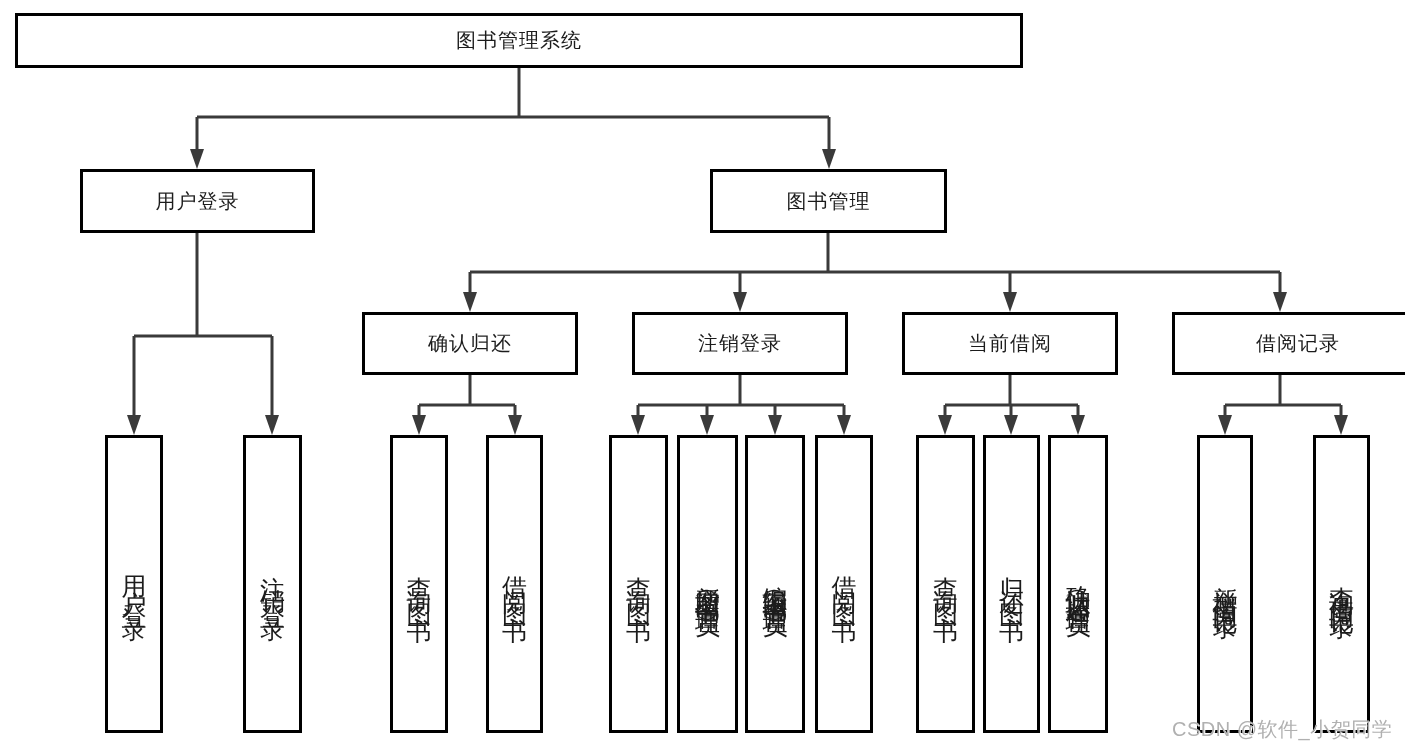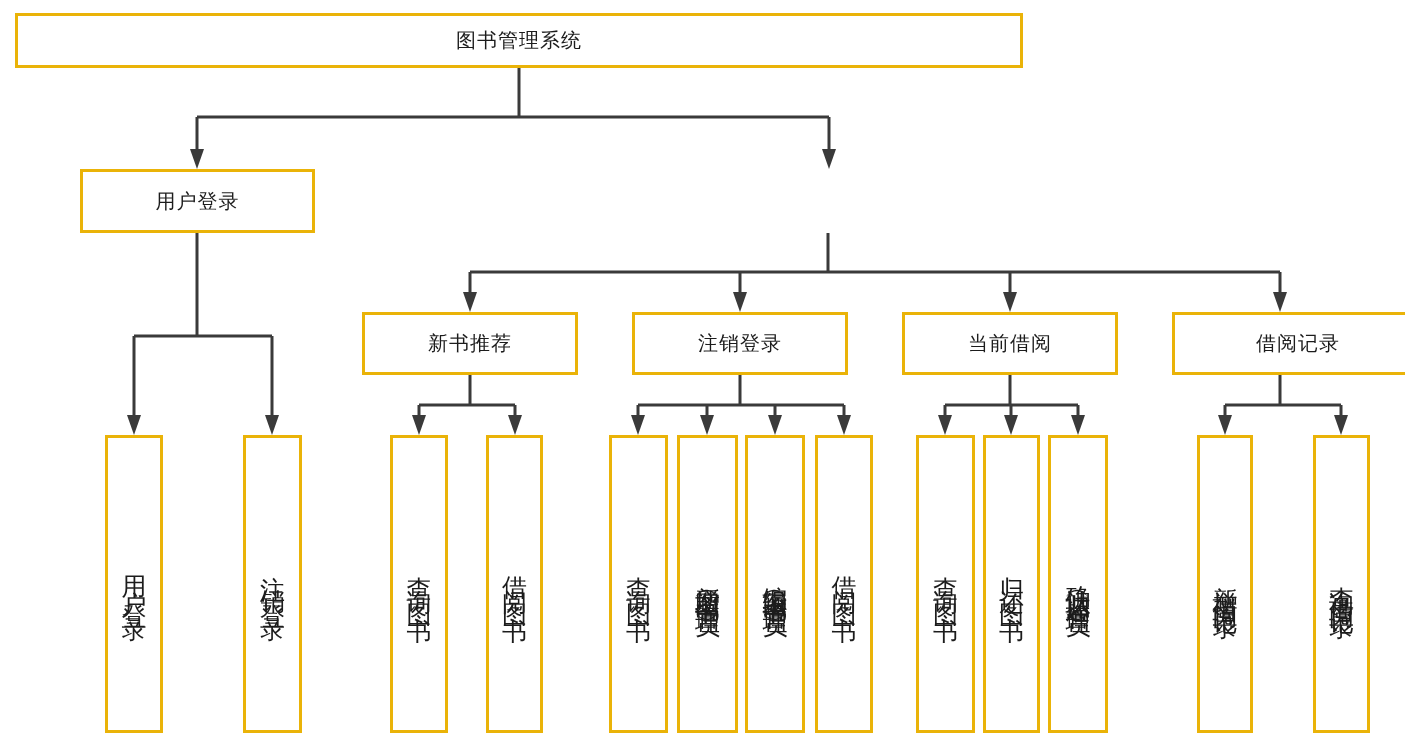--- a/index.html
+++ b/index.html
@@ -3,21 +3,21 @@
 <meta charset="utf-8">
 <style>
   html,body{margin:0;padding:0;background:#fff;}
   #stage{
     position:relative;width:1405px;height:747px;background:#ffffff;overflow:hidden;
     font-family:"Liberation Sans","DejaVu Sans",sans-serif;
   }
   #wires{position:absolute;left:0;top:0;width:1405px;height:747px;}
   .box{
     position:absolute;box-sizing:border-box;background:#ffffff;
-    border:3px solid #eab308;display:flex;align-items:center;justify-content:center;
+    border:3px solid #000000;display:flex;align-items:center;justify-content:center;
     color:#1c1c1c;
   }
   .hbox{font-size:20px;letter-spacing:1px;white-space:nowrap;}
   .vbox{
     writing-mode:vertical-rl;text-orientation:mixed;
     font-size:25px;letter-spacing:14px;line-height:1;
   }
   .ls6{letter-spacing:6px;}
   .ls4{letter-spacing:4px;}
   .watermark{
@@ -64,22 +64,23 @@
     <polygon class="ah" points="1071,415 1085,415 1078,435"></polygon>
 
     <path class="wire" d="M1280 375 V405 M1225 405 H1341 M1225 405 V417 M1341 405 V417"></path>
     <polygon class="ah" points="1218,415 1232,415 1225,435"></polygon>
     <polygon class="ah" points="1334,415 1348,415 1341,435"></polygon>
   </svg>
 
   <div class="box hbox" style="left:15px;top:13px;width:1008px;height:55px">图书管理系统</div>
 
   <div class="box hbox" style="left:80px;top:169px;width:235px;height:64px">用户登录</div>
+  <div class="box hbox" style="left:710px;top:169px;width:237px;height:64px">图书管理</div>
 
-  <div class="box hbox" style="left:362px;top:312px;width:216px;height:63px">新书推荐</div>
+  <div class="box hbox" style="left:362px;top:312px;width:216px;height:63px">确认归还</div>
   <div class="box hbox" style="left:632px;top:312px;width:216px;height:63px">注销登录</div>
   <div class="box hbox" style="left:902px;top:312px;width:216px;height:63px">当前借阅</div>
   <div class="box hbox" style="left:1172px;top:312px;width:252px;height:63px">借阅记录</div>
 
   <div class="box vbox" style="left:105px;top:435px;width:58px;height:298px">用户登录</div>
   <div class="box vbox" style="left:243px;top:435px;width:59px;height:298px">注销登录</div>
 
   <div class="box vbox" style="left:390px;top:435px;width:58px;height:298px">查询图书</div>
   <div class="box vbox" style="left:486px;top:435px;width:57px;height:298px">借阅图书</div>
 
@@ -88,13 +89,14 @@
   <div class="box vbox ls4" style="left:745px;top:435px;width:60px;height:298px">编辑图书（管理员）</div>
   <div class="box vbox" style="left:815px;top:435px;width:58px;height:298px">借阅图书</div>
 
   <div class="box vbox" style="left:916px;top:435px;width:59px;height:298px">查询图书</div>
   <div class="box vbox" style="left:983px;top:435px;width:57px;height:298px">归还图书</div>
   <div class="box vbox ls4" style="left:1048px;top:435px;width:60px;height:298px">确认归还（管理员）</div>
 
   <div class="box vbox ls6" style="left:1197px;top:435px;width:56px;height:298px">新增借阅记录</div>
   <div class="box vbox ls6" style="left:1313px;top:435px;width:57px;height:298px">查询借阅记录</div>
 
+  <div class="watermark">CSDN @软件_小贺同学</div>
 </div>
 
 </body></html>

